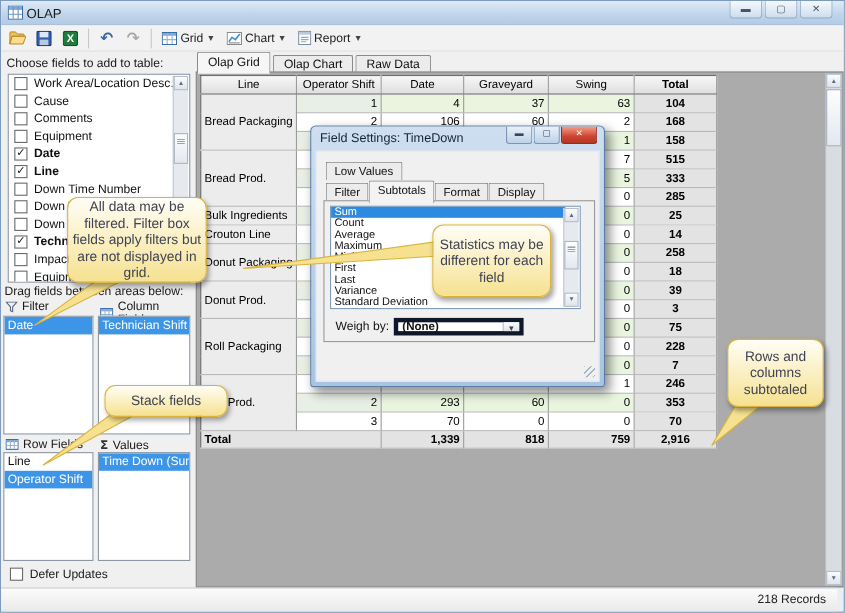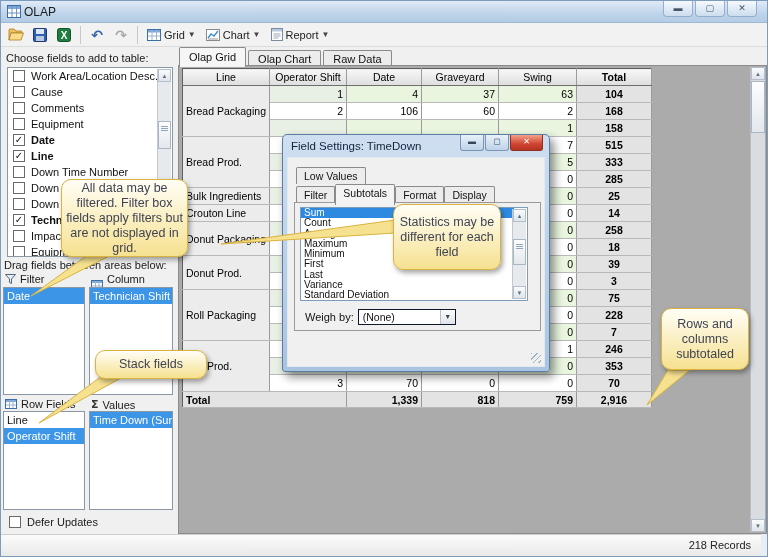--- a/index.html
+++ b/index.html
@@ -69,40 +69,40 @@
   td.num{text-align:right;background:#fff;}
   tr.odd td.num{background:#e9f5df;}
   td.total-cell{background:#e3e3e3;font-weight:bold;text-align:center;}
   tr.group-start td{border-top:1px solid #7f7f7f;}
   tr.total-row td{background:#e3e3e3;font-weight:bold;border-top:1px solid #4a4a4a;height:16px;}
   tr.total-row td.tlabel{text-align:left;}
   .vscroll{position:absolute;right:1px;top:1px;bottom:1px;width:14px;background:#d9dde2;border-left:1px solid #b9bec5;}
   
   .dialog{position:absolute;left:281px;top:113px;width:268px;height:238px;z-index:50;
     background:linear-gradient(#cfdff1,#a9c4e0);border:1px solid #5a7da3;border-radius:5px 5px 3px 3px;
-    box-shadow:4px 5px 10px rgba(0,0,0,.45);box-sizing:border-box;margin-top:20px;}
+    box-shadow:4px 5px 10px rgba(0,0,0,.45);box-sizing:border-box;}
   .dlg-title{position:absolute;left:0;top:0;right:0;height:22px;display:flex;align-items:center;
     padding-left:8px;font-size:11.5px;color:#10253c;}
   .dlg-btns{position:absolute;right:6px;top:0;display:flex;gap:1px;}
   .dlg-btn{width:22px;height:15px;border:1px solid #7d95b2;border-top:none;border-radius:0 0 3px 3px;
     background:linear-gradient(#e9f1fa,#bed2e8);font-size:8px;line-height:14px;text-align:center;color:#34485e;}
   .dlg-btn.close{width:31px;background:linear-gradient(#f3a08b,#cf4430 60%,#b53422);color:#fff;border-color:#8e2e20;}
   .dlg-client{position:absolute;left:4px;right:4px;top:22px;bottom:4px;background:#f0f0f0;
     border:1px solid #e3e9f0;box-sizing:border-box;}
   .dtab{position:absolute;height:17px;line-height:16px;padding:0 7px;font-size:10.5px;color:#111;
     border:1px solid #8a8a8a;border-bottom:none;border-radius:2px 2px 0 0;background:#ececec;box-sizing:border-box;}
   .dtab.active{background:#f3f3f3;height:21px;z-index:4;}
   .dlg-page{position:absolute;left:6px;top:44px;width:245px;height:127px;border:1px solid #9a9a9a;background:#f0f0f0;}
   .stats{position:absolute;left:5px;top:4px;width:228px;height:94px;background:#fff;border:1px solid #7f9db9;box-sizing:border-box;}
   .stat-item{height:10.3px;line-height:10.3px;font-size:10px;padding-left:3px;color:#111;white-space:nowrap;}
   .stat-item.selected{background:#2e8ae0;color:#fff;}
   .weigh-row{position:absolute;left:10px;top:105px;right:6px;height:17px;display:flex;align-items:center;gap:4px;}
   .weigh-label{font-size:11px;color:#111;}
-  .select{width:98px;height:16px;background:#fff;border:1px solid #0f172a;display:flex;align-items:center;
-     box-sizing:border-box;font-size:10.5px;padding-left:4px;color:#111;position:relative;}
+  .select{width:118px;height:16px;background:#fff;border:4px solid #0f172a;display:flex;align-items:center;
+     box-sizing:border-box;font-size:10.5px;padding-left:4px;color:#111;position:relative;font-weight:bold;}
   .select .dd{position:absolute;right:0;top:0;bottom:0;width:14px;background:linear-gradient(#fdfdfd,#dfe4ea);
      border-left:1px solid #b5bfcb;font-size:7px;color:#444;text-align:center;line-height:14px;}
   .dlg-buttons{position:absolute;left:0;right:0;top:178px;height:20px;}
   .pushbtn{position:absolute;width:58px;height:19px;background:linear-gradient(#f8f8f8,#dcdcdc);
      border:1px solid #707070;border-radius:2px;font-size:11px;text-align:center;line-height:18px;color:#111;box-sizing:border-box;}
   .pushbtn.default{border:1px solid #3c5a7d;box-shadow:0 0 0 1px #7ea0c4 inset;}
   .grip{position:absolute;right:3px;bottom:3px;width:10px;height:10px;
      background:repeating-linear-gradient(135deg,#9fb4c9 0 1px,transparent 1px 4px);}
   
   .callout{position:absolute;z-index:70;border:1px solid #d9b33e;border-radius:10px;

